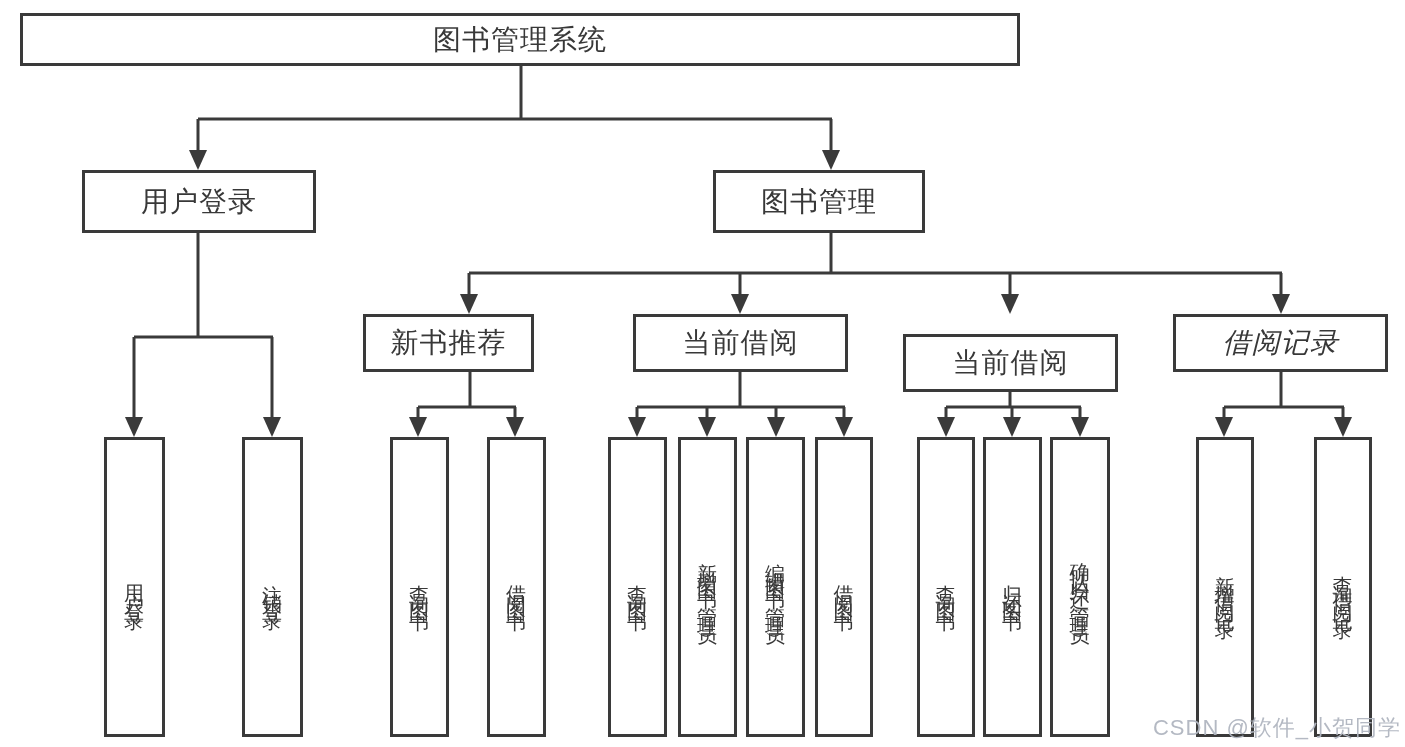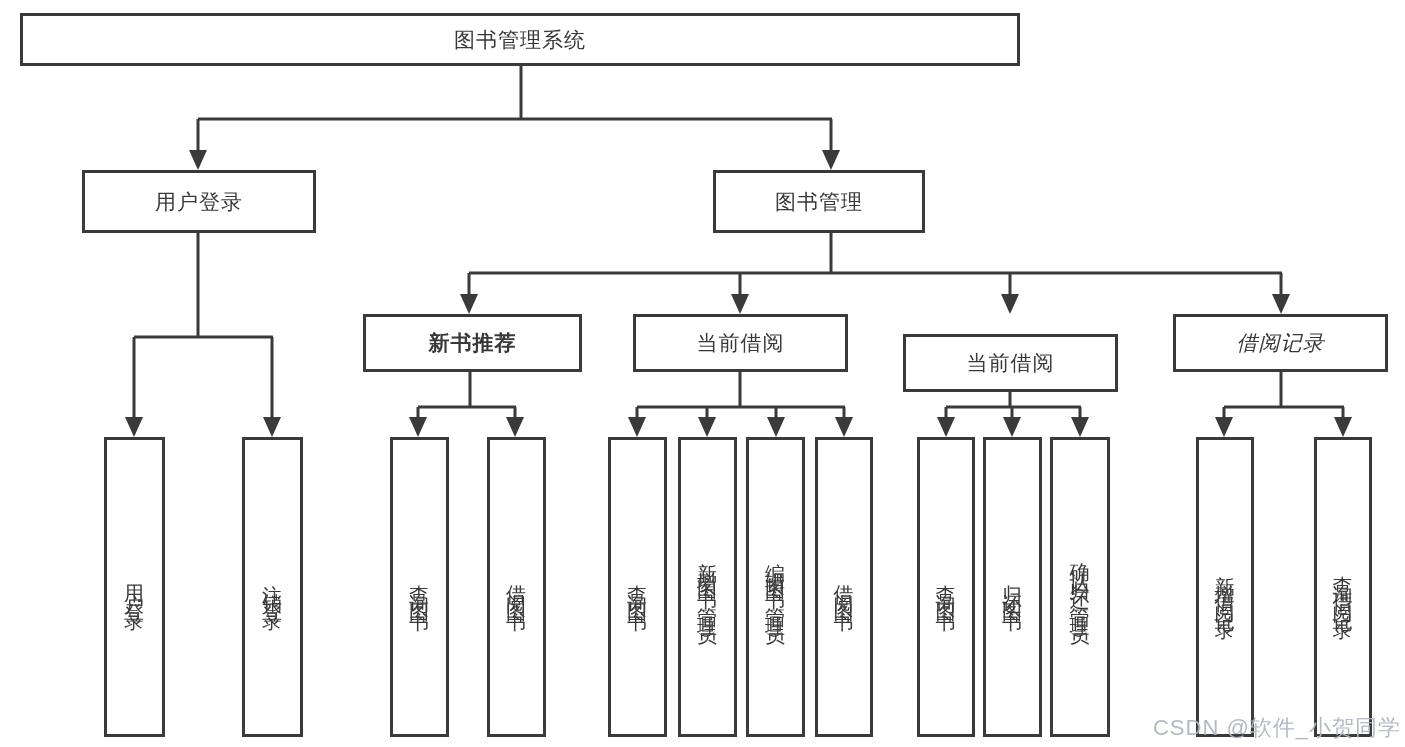--- a/index.html
+++ b/index.html
@@ -5,21 +5,21 @@
   html,body{margin:0;padding:0;background:#ffffff;}
   #canvas{
     position:relative;width:1405px;height:747px;background:#ffffff;overflow:hidden;
     font-family:"Liberation Sans","DejaVu Sans",sans-serif;
   }
   #connector-layer{position:absolute;left:0;top:0;width:1405px;height:747px;}
   .box{
     position:absolute;background:#ffffff;border:3px solid #3a3a3a;box-sizing:border-box;
     display:flex;align-items:center;justify-content:center;color:#383838;z-index:2;
   }
-  .hbox{font-size:21px;letter-spacing:1px;white-space:nowrap;}
+  .hbox{font-size:28px;letter-spacing:1px;white-space:nowrap;}
   .vbox span{
     writing-mode:vertical-rl;text-orientation:mixed;
     font-size:20px;letter-spacing:9px;line-height:1;white-space:nowrap;
   }
   #watermark{
     position:absolute;right:4px;bottom:4px;z-index:5;
     font-size:22px;letter-spacing:1px;color:rgba(176,181,192,0.95);white-space:nowrap;
   }
 </style>
 </head>
@@ -65,21 +65,21 @@
       <polygon points="1215,417 1233,417 1224,437"></polygon>
       <polygon points="1334,417 1352,417 1343,437"></polygon>
     </g>
   </svg>
 
   <div class="box hbox" style="left:20px;top:13px;width:1000px;height:53px;">图书管理系统</div>
 
   <div class="box hbox" style="left:82px;top:170px;width:234px;height:63px;">用户登录</div>
   <div class="box hbox" style="left:713px;top:170px;width:212px;height:63px;">图书管理</div>
 
-  <div class="box hbox" style="left:363px;top:314px;width:219px;height:58px;font-weight:bold;">新书推荐</div>
+  <div class="box hbox" style="left:363px;top:314px;width:171px;height:58px;">新书推荐</div>
   <div class="box hbox" style="left:633px;top:314px;width:215px;height:58px;">当前借阅</div>
   <div class="box hbox" style="left:903px;top:314px;width:215px;height:58px;margin-top:20px;">当前借阅</div>
   <div class="box hbox" style="left:1173px;top:314px;width:215px;height:58px;font-style:italic;">借阅记录</div>
 
   <div class="box vbox" style="left:104px;top:437px;width:61px;height:300px;">
     <span>用户登录</span>
   </div>
   <div class="box vbox" style="left:242px;top:437px;width:61px;height:300px;">
     <span>注销登录</span>
   </div>

